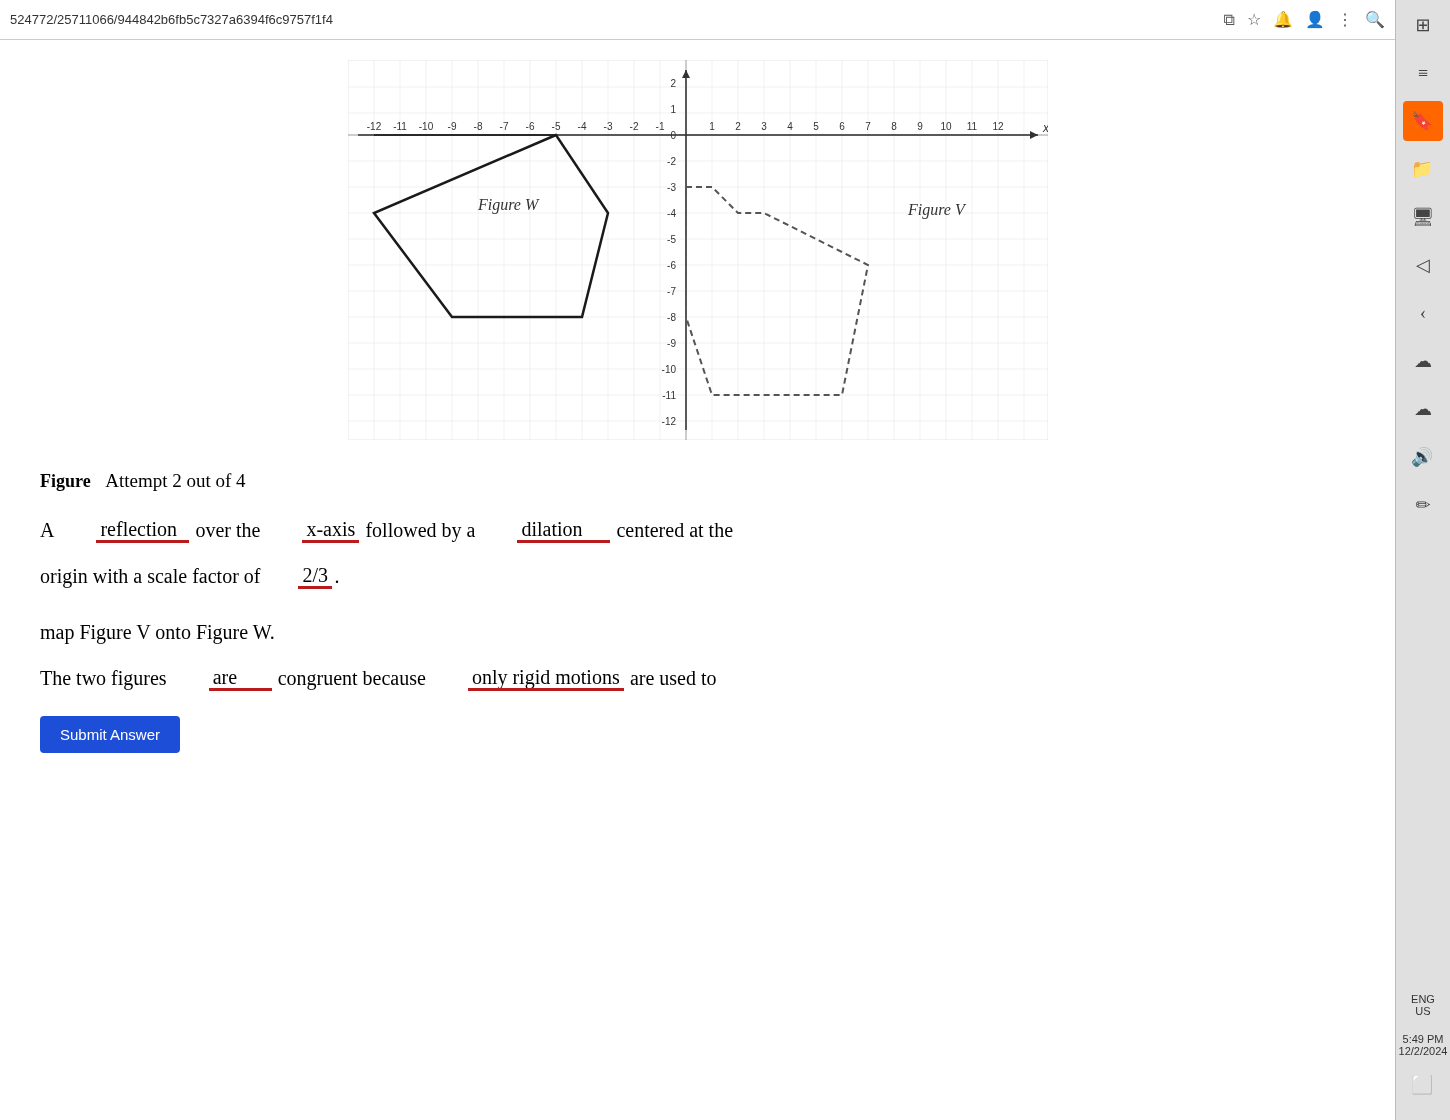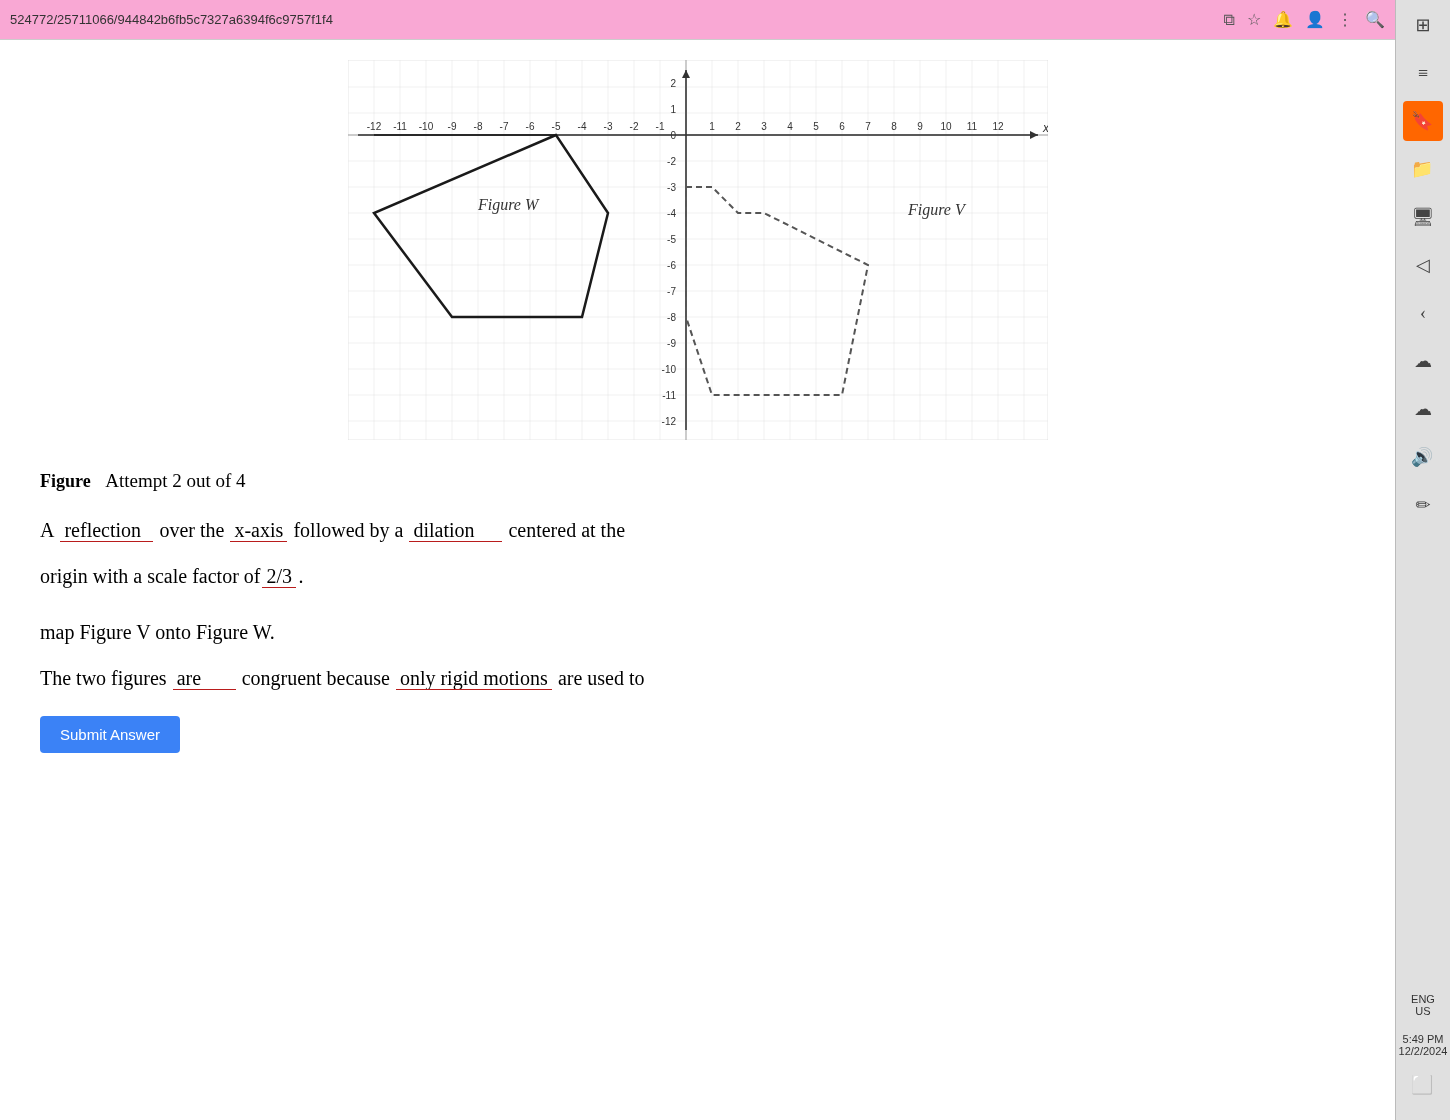--- a/index.html
+++ b/index.html
@@ -16,21 +16,21 @@
     .main-content {
       flex: 1;
       background: #e8e8e8;
       display: flex;
       flex-direction: column;
       overflow: hidden;
     }
 
     
     .top-bar {
-      background: #f9a8d4;
+      background: #ffffff;
       height: 40px;
       display: flex;
       align-items: center;
       padding: 0 10px;
       border-bottom: 1px solid #ccc;
       gap: 20px;
     }
 
     .url-text {
       font-family: Arial, sans-serif;
@@ -100,41 +100,42 @@
       margin-bottom: 20px;
       line-height: 1.8;
       display: flex;
       align-items: center;
       flex-wrap: wrap;
       gap: 2px;
     }
 
     .dropdown-select {
       border: none;
-      border-bottom: 1px solid #b91c1c;
+      border-bottom: 3px solid #b91c1c;
       background: transparent;
       font-size: 20px;
       font-family: 'Times New Roman', Times, serif;
       cursor: pointer;
       padding: 0 4px;
       appearance: none;
+      margin-left: 36px;
       -webkit-appearance: none;
     }
 
     .inline-text {
       font-size: 20px;
       font-family: 'Times New Roman', Times, serif;
     }
 
     .congruent-section {
       margin-top: 20px;
     }
 
     .submit-btn {
-      background: #3b82f6;
+      background: #1d4ed8;
       color: white;
       border: none;
       padding: 10px 20px;
       font-size: 15px;
       border-radius: 4px;
       cursor: pointer;
       margin-top: 10px;
       font-family: Arial, sans-serif;
     }
 

